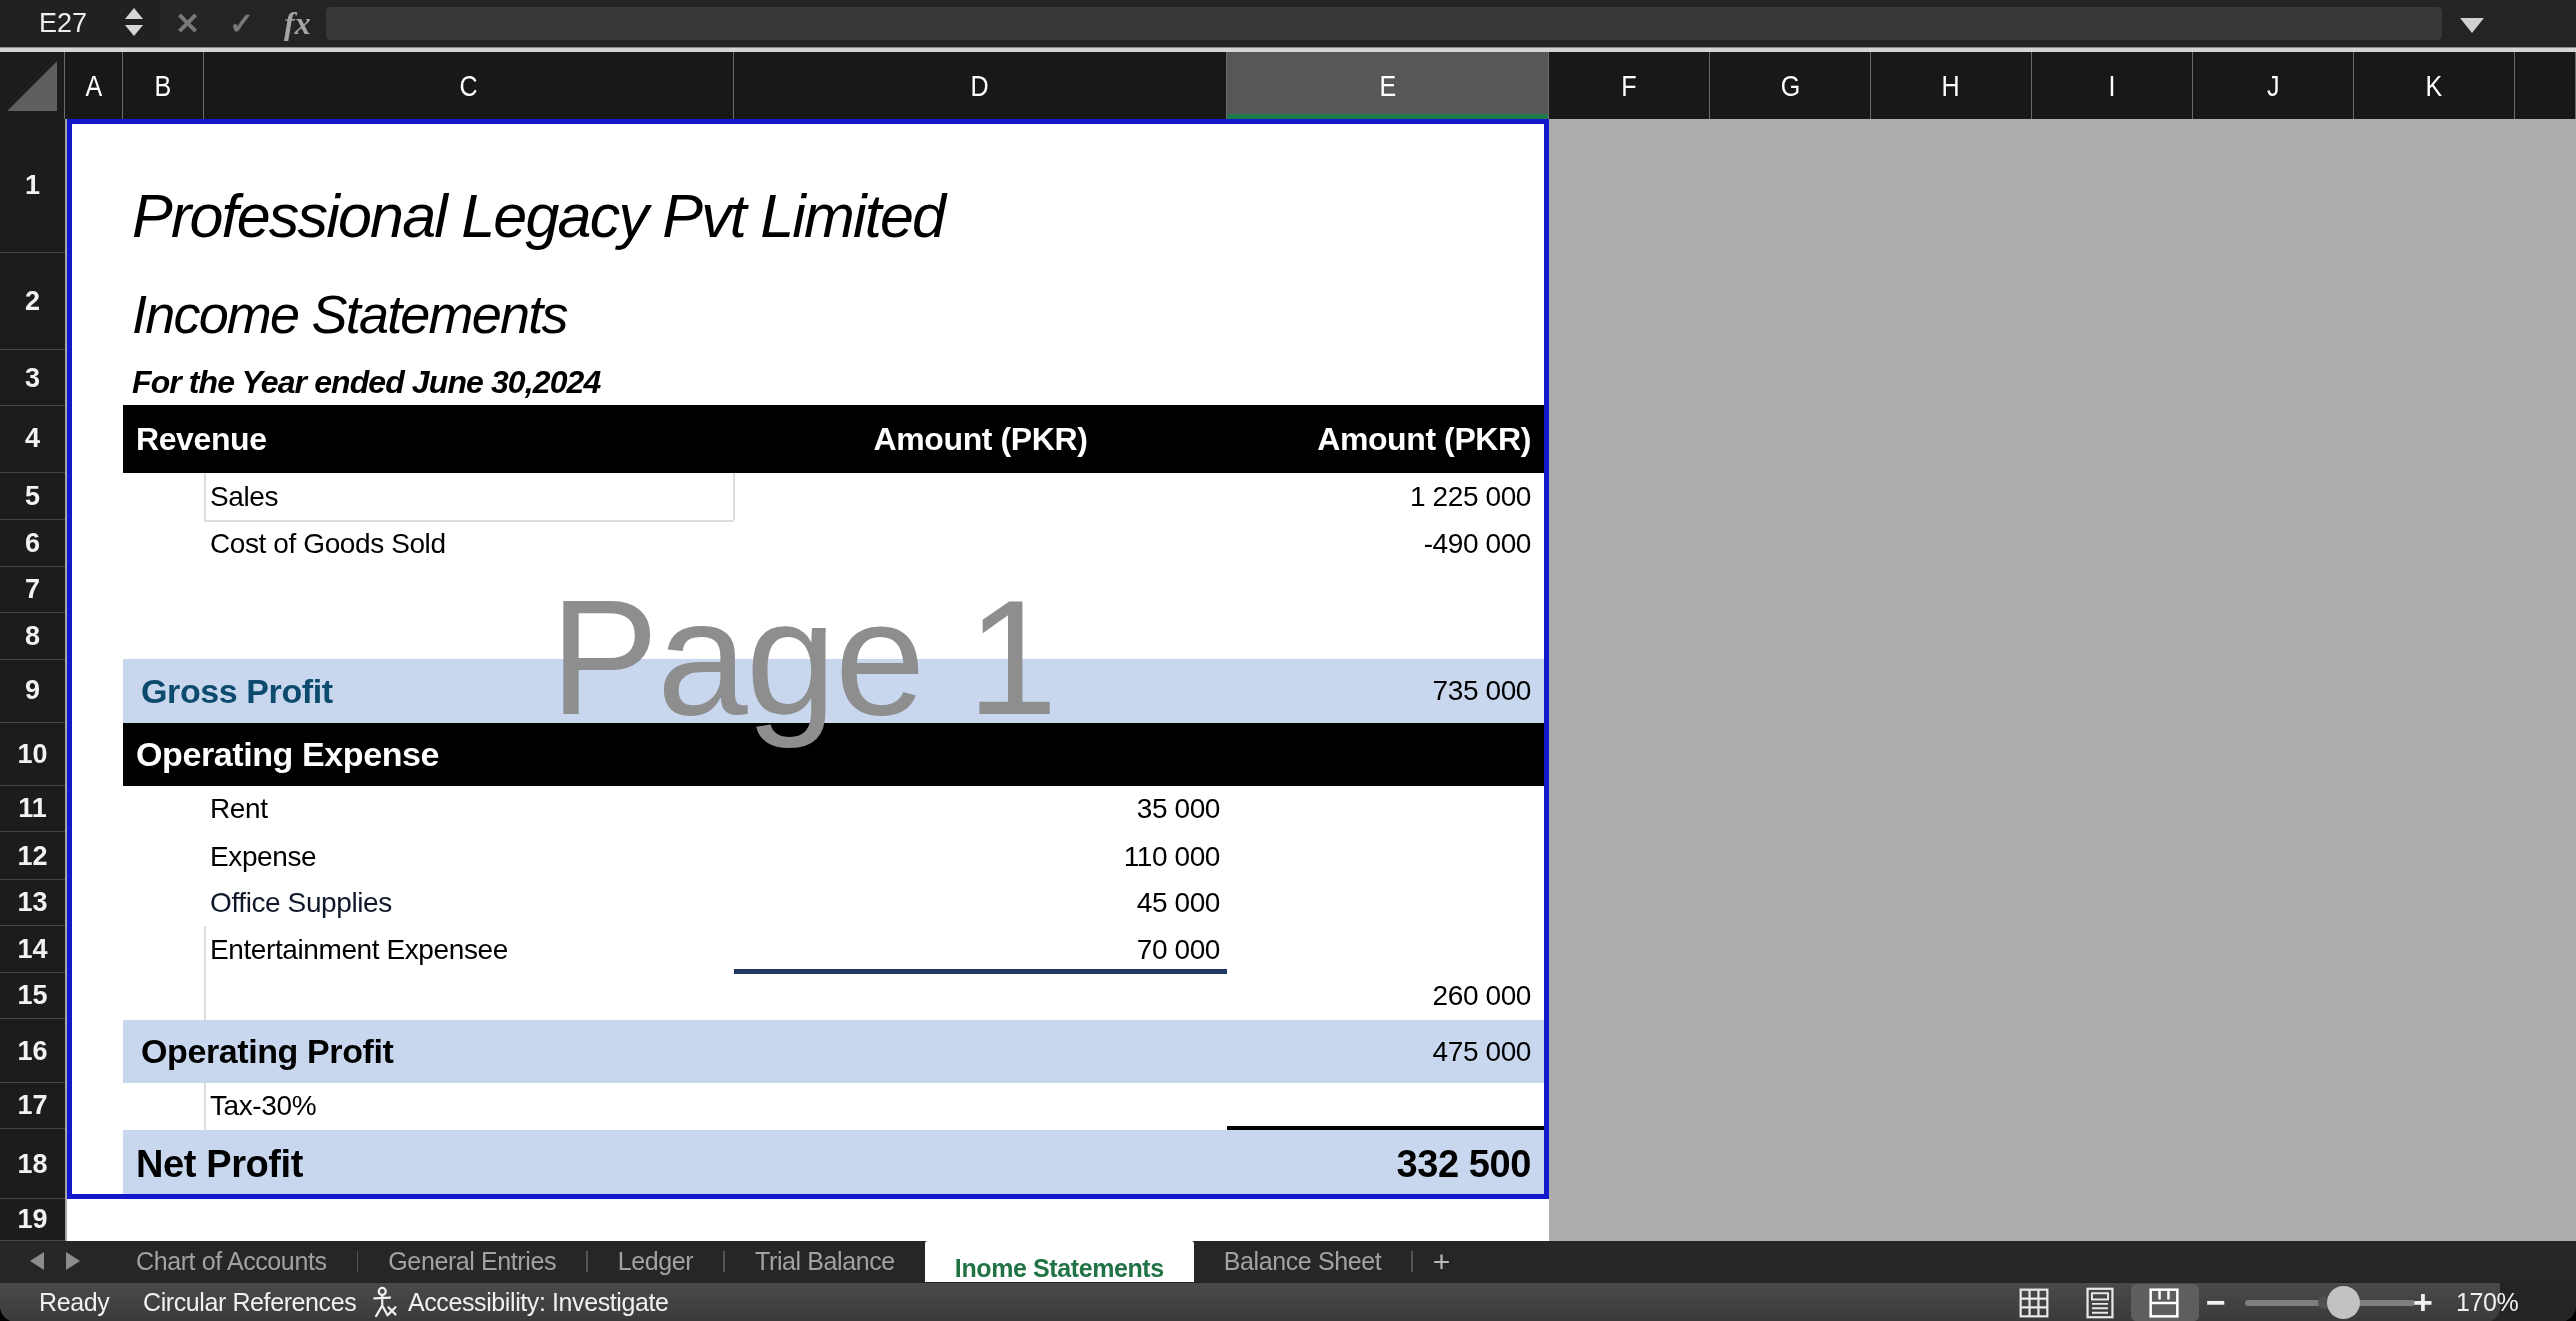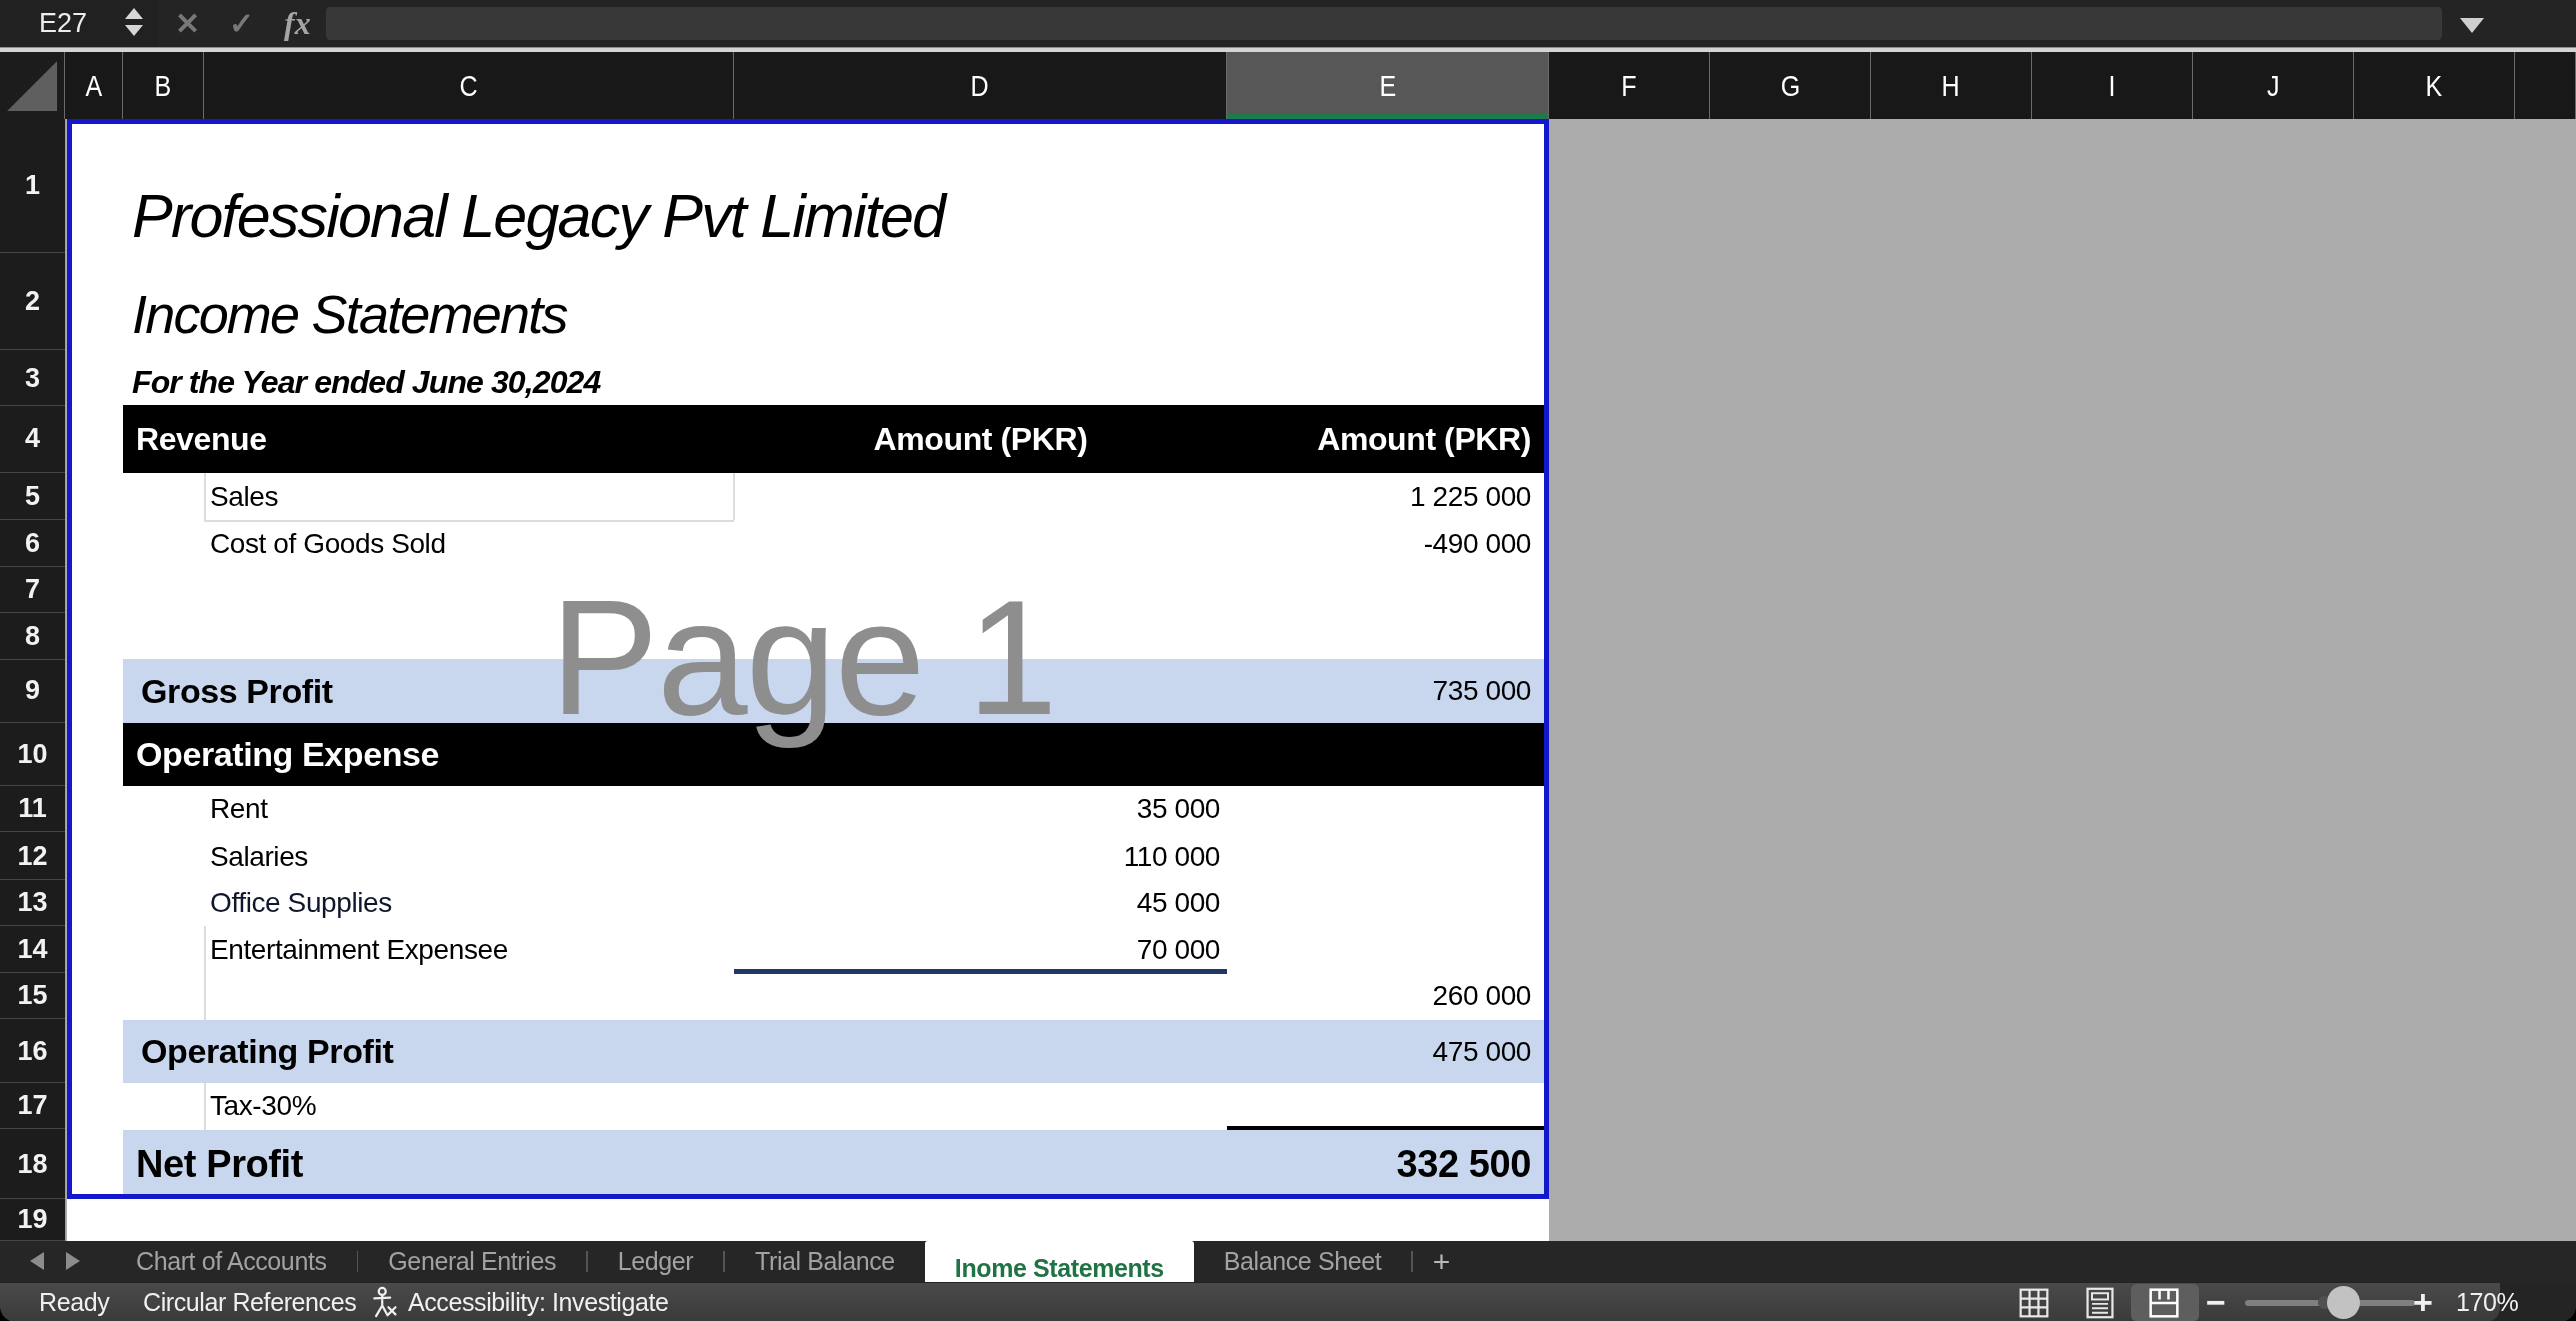--- a/index.html
+++ b/index.html
@@ -196,27 +196,27 @@
     <div class="band band-black" style="top:286px;height:68px;"></div>
     <div class="cell hdr-label">Revenue</div>
     <div class="cell hdr-d">Amount (PKR)</div>
     <div class="cell hdr-e">Amount (PKR)</div>
 
     <div class="cell" style="top: 354px; height: 47px; left: 210px; font-size: 28px; font-weight: 400; color: rgb(0, 0, 0);">Sales</div>
       <div class="cell val" style="left: 1227px; width: 313px; top: 354px; height: 47px; padding-right: 9px; font-size: 28px; font-weight: 400;">1 225 000</div>
       <div class="cell" style="top: 401px; height: 47px; left: 210px; font-size: 28px; font-weight: 400; color: rgb(0, 0, 0);">Cost of Goods Sold</div>
       <div class="cell val" style="left: 1227px; width: 313px; top: 401px; height: 47px; padding-right: 9px; font-size: 28px; font-weight: 400;">-490 000</div>
       <div class="band band-blue" style="top: 540px; height: 64px;"></div>
-      <div class="cell" style="top: 540px; height: 64px; left: 141px; font-size: 34px; font-weight: 800; color: #000000;">Gross Profit</div>
+      <div class="cell" style="top: 540px; height: 64px; left: 141px; font-size: 34px; font-weight: 800; color: #0c4a6e;">Gross Profit</div>
       <div class="cell val" style="left: 1227px; width: 313px; top: 540px; height: 64px; padding-right: 9px; font-size: 28px; font-weight: 400;">735 000</div>
       <div class="band band-black" style="top: 604px; height: 63px;"></div>
       <div class="cell" style="top: 604px; height: 63px; left: 136px; font-size: 34px; font-weight: 700; color: rgb(255, 255, 255);">Operating Expense</div>
       <div class="cell" style="top: 666px; height: 47px; left: 210px; font-size: 28px; font-weight: 400; color: rgb(0, 0, 0);">Rent</div>
       <div class="cell val" style="left: 734px; width: 486px; top: 666px; height: 47px; font-size: 28px;">35 000</div>
-      <div class="cell" style="top: 714px; height: 47px; left: 210px; font-size: 28px; font-weight: 400; color: rgb(0, 0, 0);">Salaries</div>
+      <div class="cell" style="top: 714px; height: 47px; left: 210px; font-size: 28px; font-weight: 400; color: rgb(0, 0, 0);">Expense</div>
       <div class="cell val" style="left: 734px; width: 486px; top: 714px; height: 47px; font-size: 28px;">110 000</div>
       <div class="cell" style="top: 760px; height: 47px; left: 210px; font-size: 28px; font-weight: 400; color: #0f172a;">Office Supplies</div>
       <div class="cell val" style="left: 734px; width: 486px; top: 760px; height: 47px; font-size: 28px;">45 000</div>
       <div class="cell" style="top: 807px; height: 47px; left: 210px; font-size: 28px; font-weight: 400; color: rgb(0, 0, 0);">Entertainment Expensee</div>
       <div class="cell val" style="left: 734px; width: 486px; top: 807px; height: 47px; font-size: 28px;">70 000</div>
       <div class="rule-navy" style="top: 850px;"></div>
       <div class="cell val" style="left: 1227px; width: 313px; top: 853px; height: 47px; padding-right: 9px; font-size: 28px; font-weight: 400;">260 000</div>
       <div class="band band-blue" style="top: 901px; height: 63px;"></div>
       <div class="cell" style="top: 901px; height: 63px; left: 141px; font-size: 34px; font-weight: 800; color: rgb(0, 0, 0);">Operating Profit</div>
       <div class="cell val" style="left: 1227px; width: 313px; top: 901px; height: 63px; padding-right: 9px; font-size: 28px; font-weight: 400;">475 000</div>

